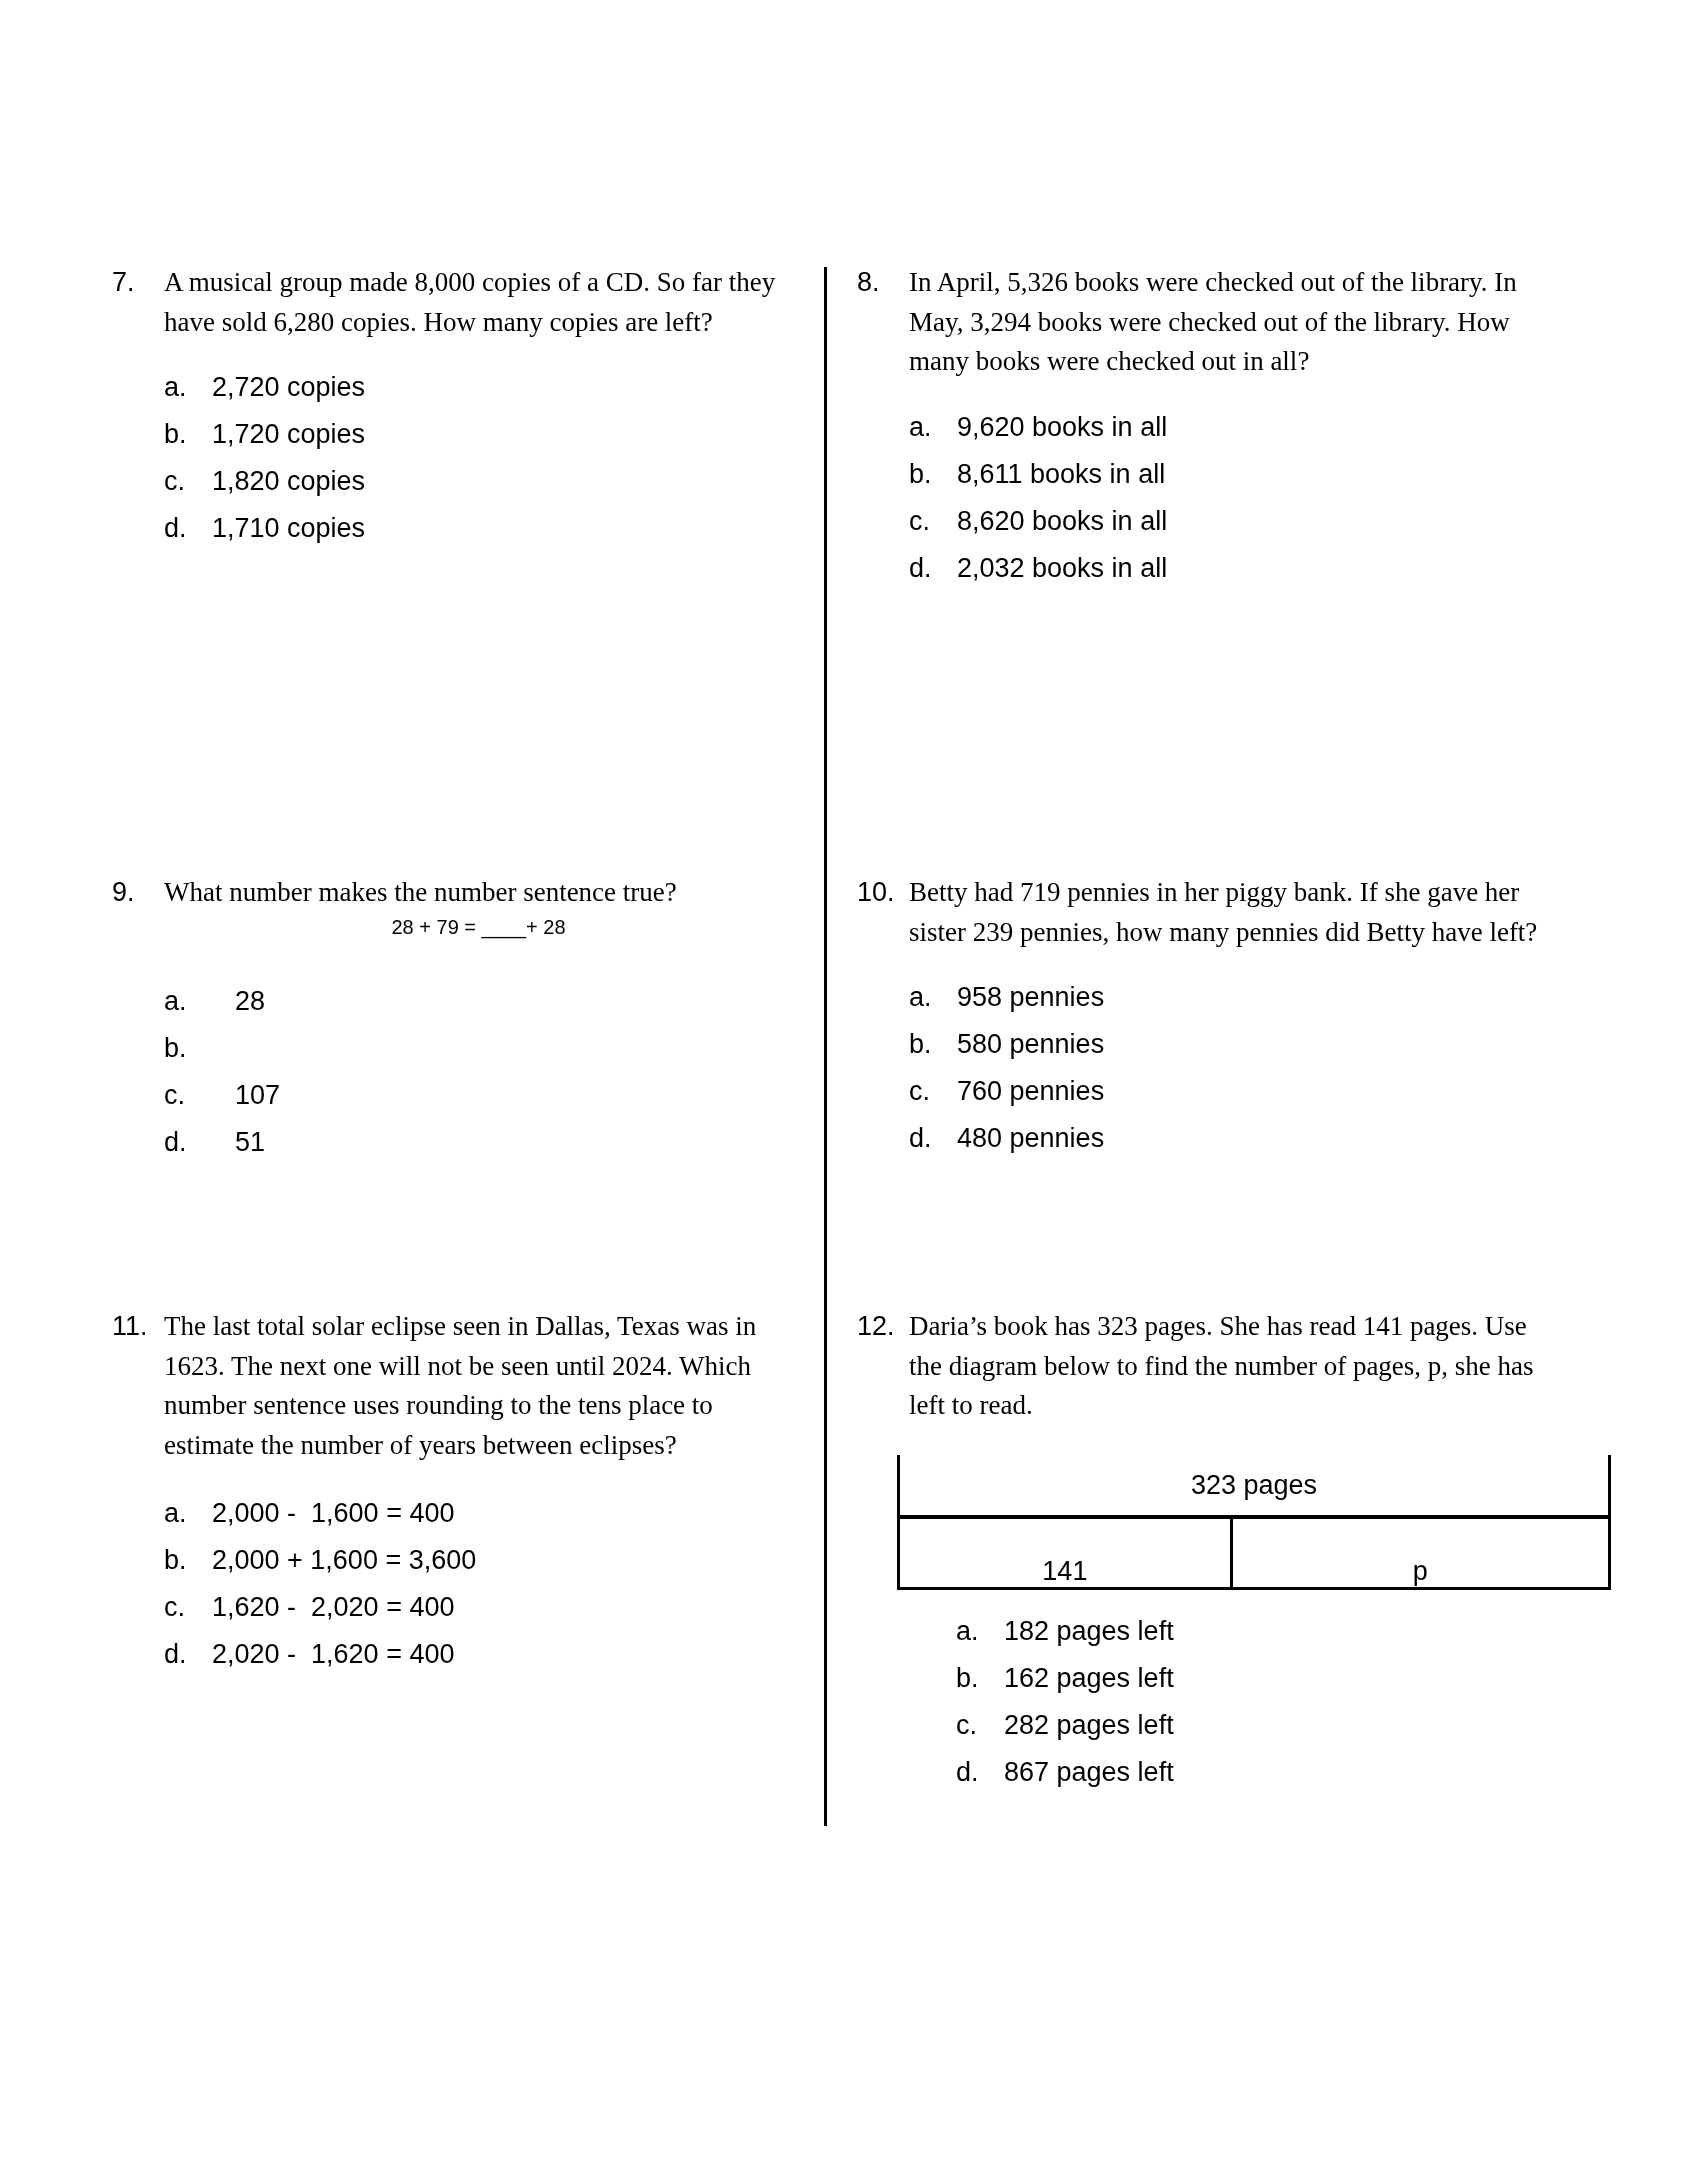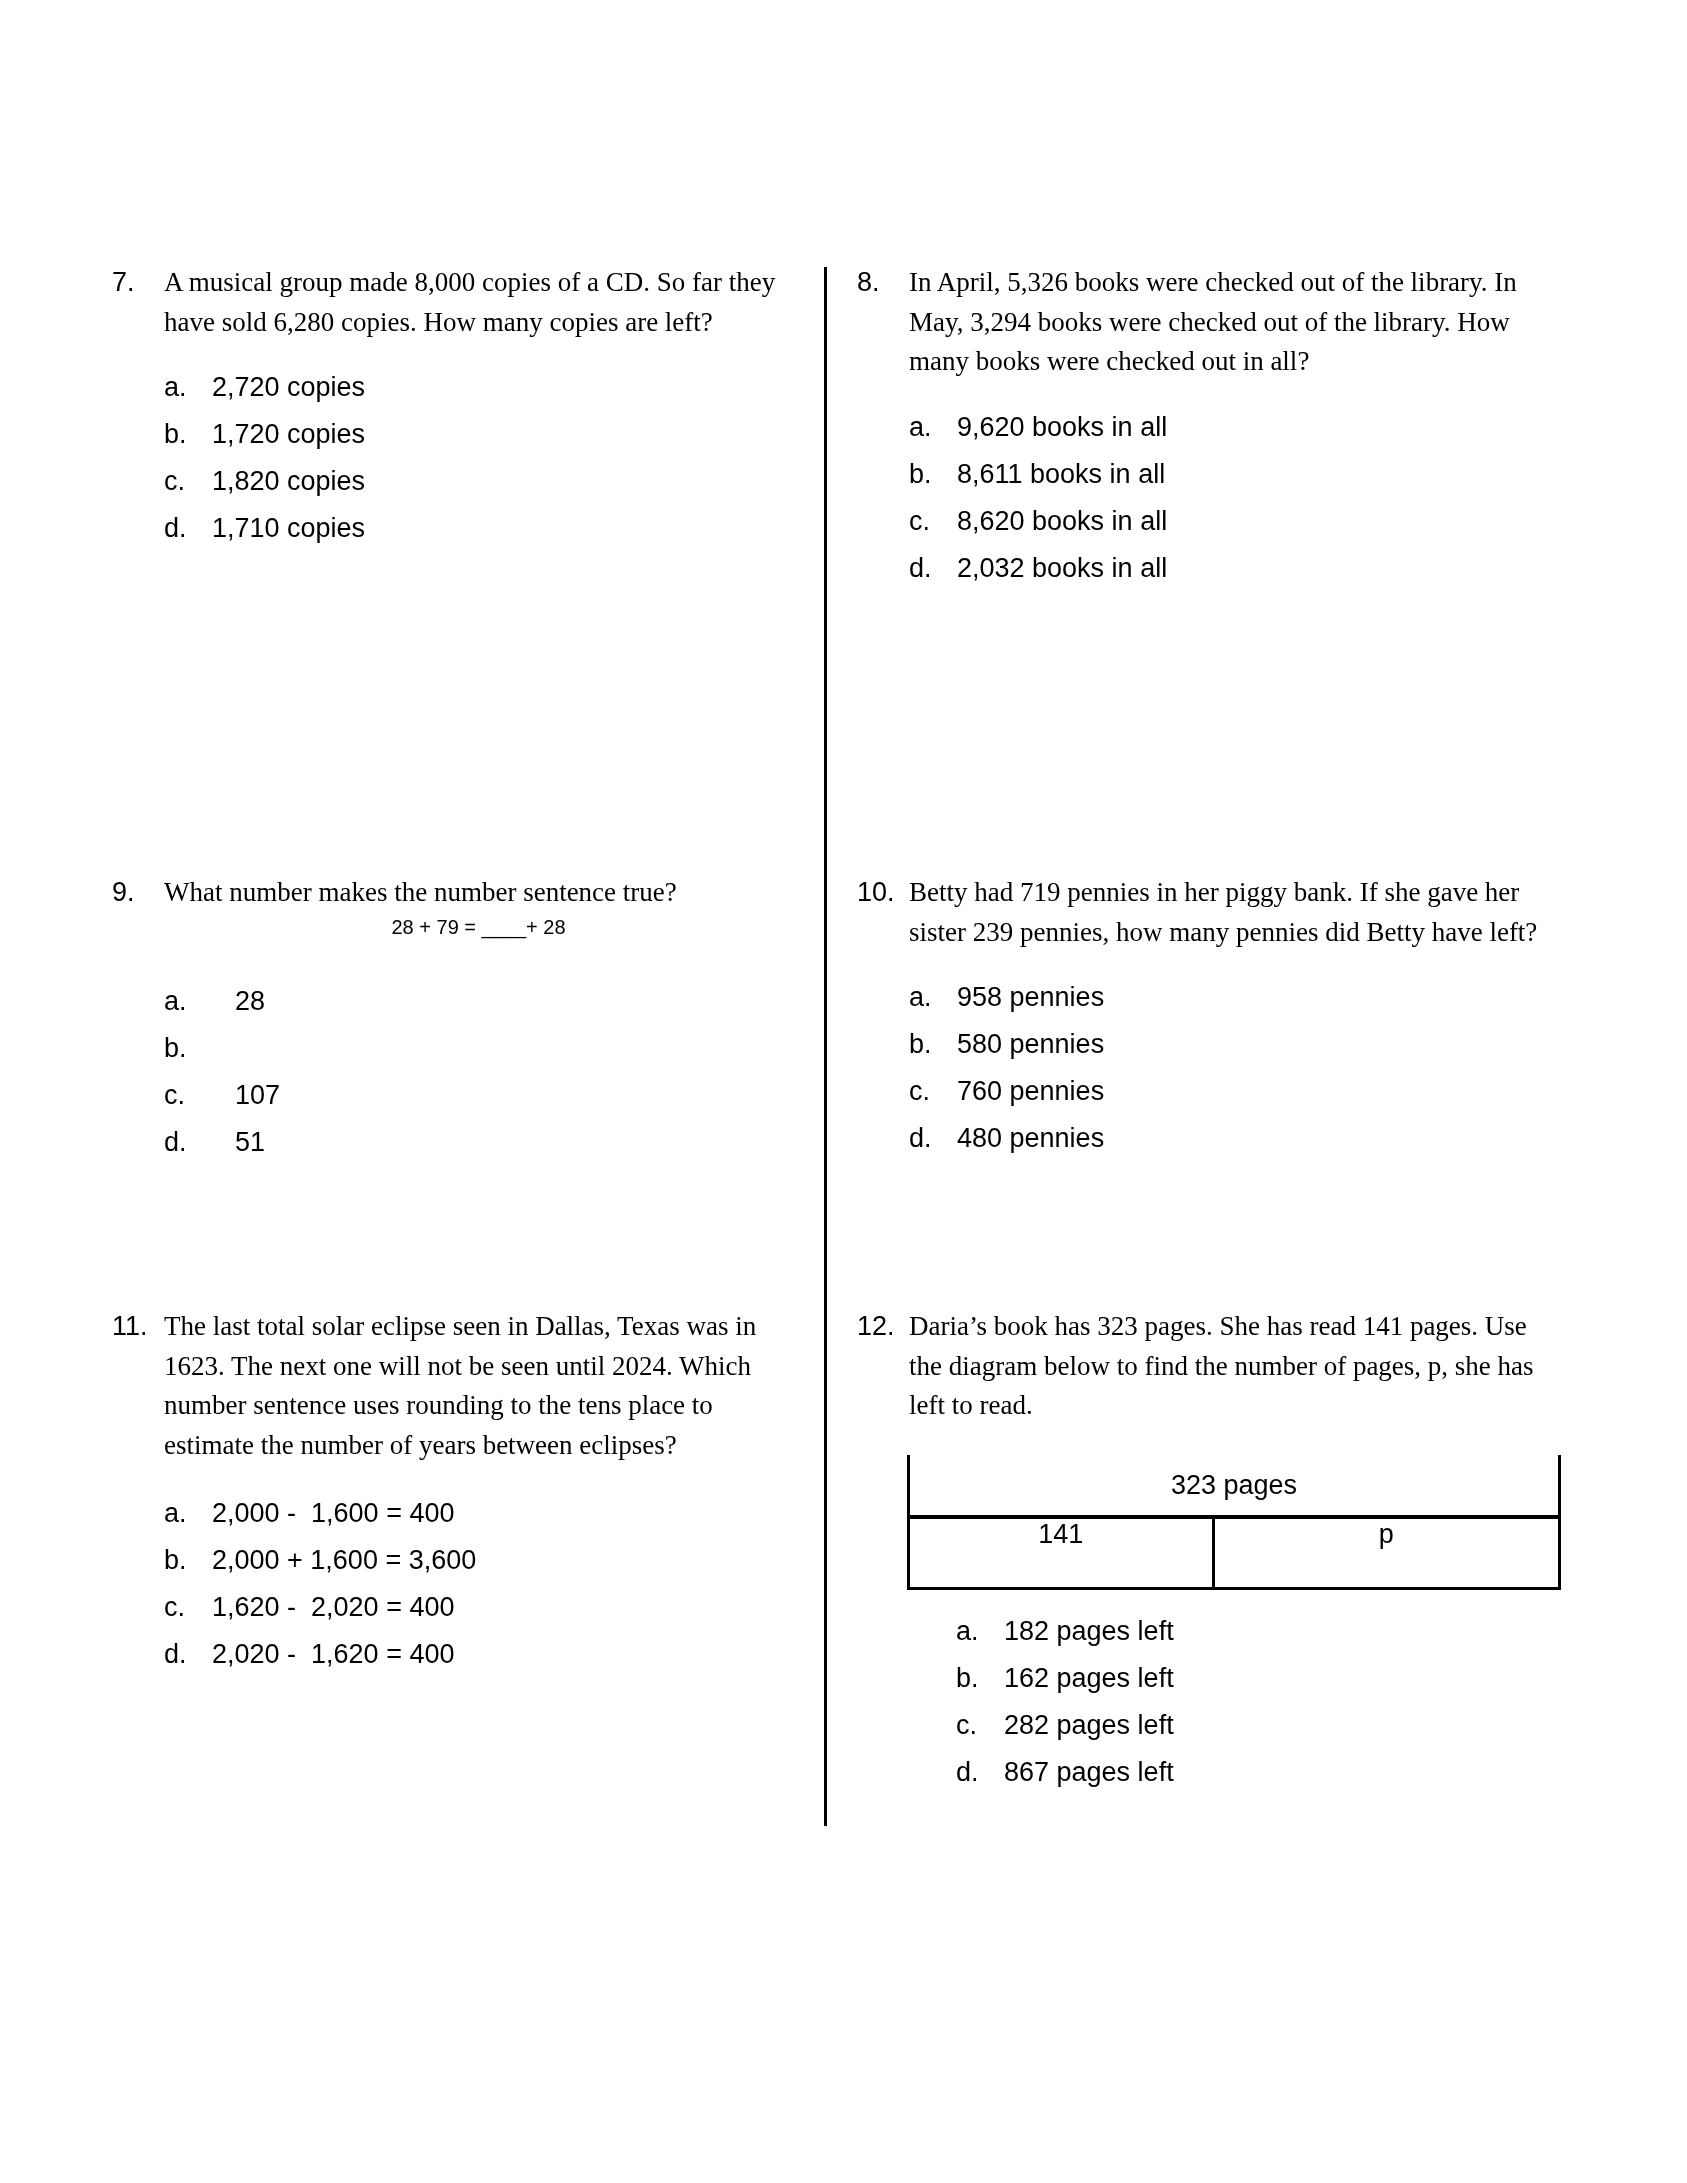--- a/index.html
+++ b/index.html
@@ -111,22 +111,22 @@
   .options-q8  { margin-top: 32px; }
   .options-q9  { margin-top: 46px; padding-left: 52px; }
   .options-q10 { margin-top: 32px; }
   .options-q11 { margin-top: 34px; }
   .options-q12 { margin-top: 28px; padding-left: 99px; }
 
   
   .tape {
     position: relative;
     margin-top: 29px;
-    margin-left: 50px;
-    width: 654px;
+    margin-left: 40px;
+    width: 714px;
     box-sizing: border-box;
   }
   .tape-top {
     box-sizing: border-box;
     border-left: 3.3px solid #000;
     border-right: 3.3px solid #000;
     border-bottom: 4px solid #000;
     border-top: none;
     height: 64px;
     display: flex;
@@ -138,21 +138,21 @@
     display: flex;
     box-sizing: border-box;
     border-left: 3.3px solid #000;
     border-right: 3.3px solid #000;
     border-bottom: 3.3px solid #000;
     height: 71px;
   }
   .tape-cell {
     box-sizing: border-box;
     display: flex;
-    align-items: flex-start;
+    align-items: flex-end;
     justify-content: center;
     font-size: 27px;
   }
   .tape-cell-left {
     flex: 0 0 47%;
     border-right: 3.3px solid #000;
   }
   .tape-cell-right {
     flex: 1 1 auto;
   }

